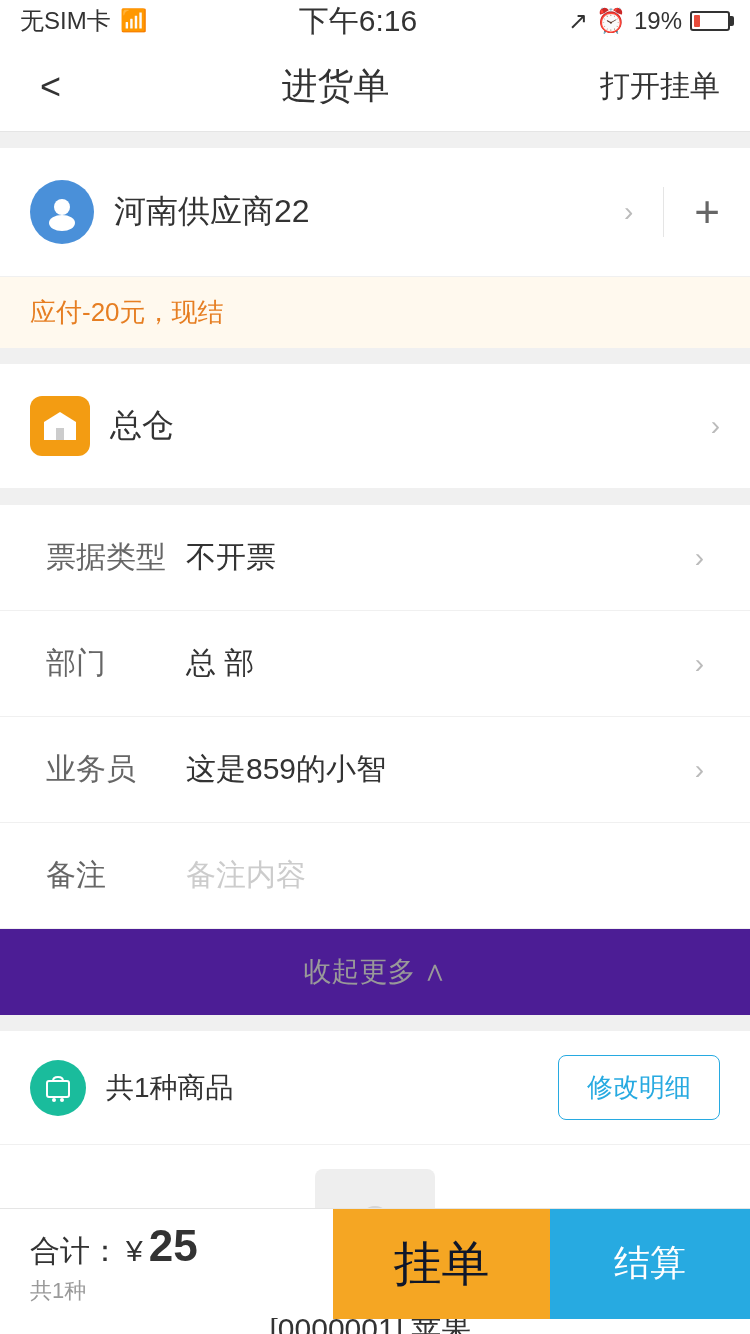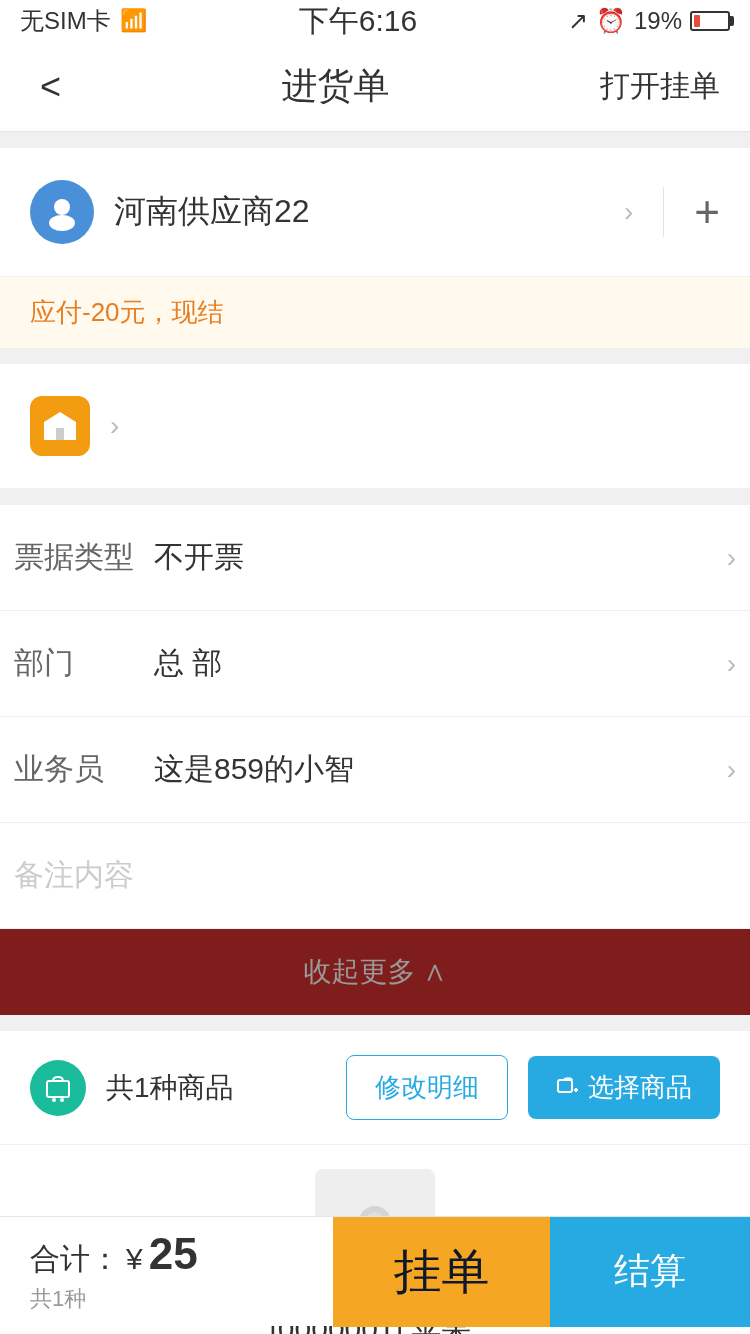--- a/index.html
+++ b/index.html
@@ -143,21 +143,21 @@
       color: #333;
     }
 
     
     .form-section {
       background: #fff;
     }
     .form-row {
       display: flex;
       align-items: center;
-      padding: 32px 14px;
+      padding: 32px 46px;
       background: #fff;
       border-bottom: 1px solid #f0f0f0;
       min-height: 90px;
     }
     .form-row-label {
       font-size: 30px;
       color: #666;
       width: 140px;
       flex-shrink: 0;
     }
@@ -167,21 +167,21 @@
       color: #333;
     }
     .form-row-placeholder {
       flex: 1;
       font-size: 30px;
       color: #ccc;
     }
 
     
     .collapse-row {
-      background: #7f1d1d;
+      background: #4c1d95;
       text-align: center;
       padding: 24px;
       font-size: 28px;
       color: #999;
     }
 
     
     .products-header {
       background: #fff;
       display: flex;
@@ -258,21 +258,21 @@
     }
     .product-more {
       font-size: 36px;
       color: #999;
       padding: 10px;
     }
 
     
     .bottom-bar {
       position: fixed;
-      bottom: 8px;
+      bottom: 16px;
       width: 750px;
       height: 110px;
       display: flex;
       align-items: center;
       background: #fff;
       border-top: 1px solid #e5e5e5;
     }
     .total-section {
       flex: 1;
       padding: 0 30px;
@@ -367,20 +367,21 @@
 <div class="section-gap"></div>
 
 <div class="section">
   <div class="list-item">
     <div class="warehouse-icon">
       <svg viewBox="0 0 36 36" fill="white">
         <path d="M18 4 L34 14 L34 32 L2 32 L2 14 Z"></path>
         <rect x="14" y="20" width="8" height="12" fill="rgba(0,0,0,0.2)"></rect>
       </svg>
     </div>
+    <span class="list-item-label">总仓</span>
     <span class="chevron">›</span>
   </div>
 </div>
 
 <div class="section-gap"></div>
 
 <div class="form-section">
   <div class="form-row">
     <span class="form-row-label">票据类型</span>
     <span class="form-row-value">不开票</span>
@@ -390,49 +391,41 @@
     <span class="form-row-label">部门</span>
     <span class="form-row-value">总 部</span>
     <span class="chevron">›</span>
   </div>
   <div class="form-row">
     <span class="form-row-label">业务员</span>
     <span class="form-row-value">这是859的小智</span>
     <span class="chevron">›</span>
   </div>
   <div class="form-row">
+    <span class="form-row-label">备注</span>
     <span class="form-row-placeholder">备注内容</span>
   </div>
 </div>
 
 <div class="collapse-row">收起更多 ∧</div>
 
 <div class="section-gap"></div>
 
 <div class="section">
   <div class="products-header">
     <div class="product-icon">
       <svg viewBox="0 0 30 30" fill="white" width="30" height="30">
         <rect x="4" y="8" width="22" height="16" rx="2" fill="none" stroke="white" stroke-width="2"></rect>
         <path d="M10 8 Q10 4 15 4 Q20 4 20 8" fill="none" stroke="white" stroke-width="2"></path>
         <circle cx="11" cy="27" r="2" fill="white"></circle>
         <circle cx="19" cy="27" r="2" fill="white"></circle>
       </svg>
     </div>
     <span class="product-count">共1种商品</span>
     <button class="btn-outline">修改明细</button>
-    <button class="btn-primary">
-      <svg width="24" height="24" viewBox="0 0 24 24" fill="white">
-        <rect x="2" y="4" width="14" height="12" rx="2" fill="none" stroke="white" stroke-width="2"></rect>
-        <path d="M8 4 Q8 2 12 2 Q16 2 16 4" fill="none" stroke="white" stroke-width="1.5"></path>
-        <line x1="18" y1="14" x2="22" y2="14" stroke="white" stroke-width="2"></line>
-        <line x1="20" y1="12" x2="20" y2="16" stroke="white" stroke-width="2"></line>
-      </svg>
-      <span>选择商品</span>
-    </button>
   </div>
 
   <div class="product-item">
     <div class="product-thumb">
       <svg viewBox="0 0 70 70">
         <circle cx="35" cy="28" r="16" fill="#999"></circle>
         <circle cx="35" cy="28" r="10" fill="#bbb"></circle>
         <circle cx="35" cy="28" r="5" fill="#ddd"></circle>
         <rect x="15" y="46" width="40" height="6" rx="3" fill="#999"></rect>
         <rect x="20" y="54" width="30" height="6" rx="3" fill="#bbb"></rect>

